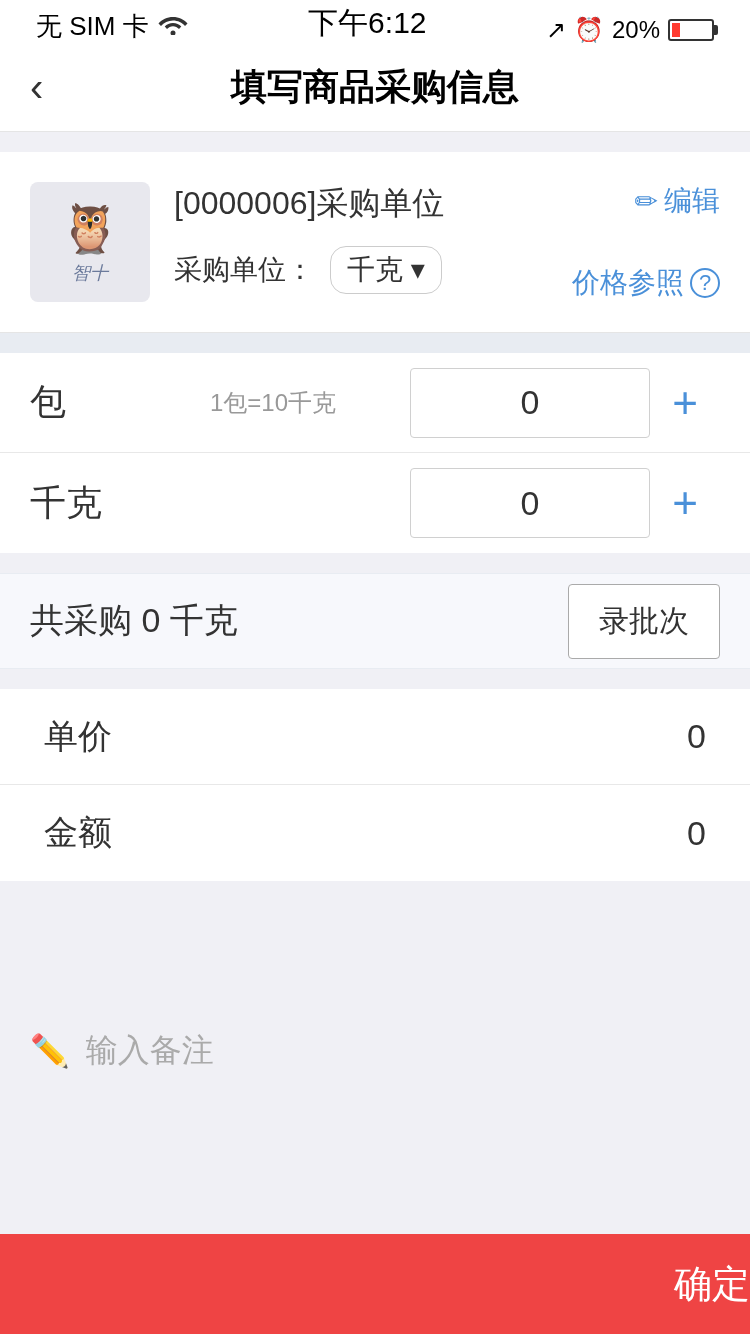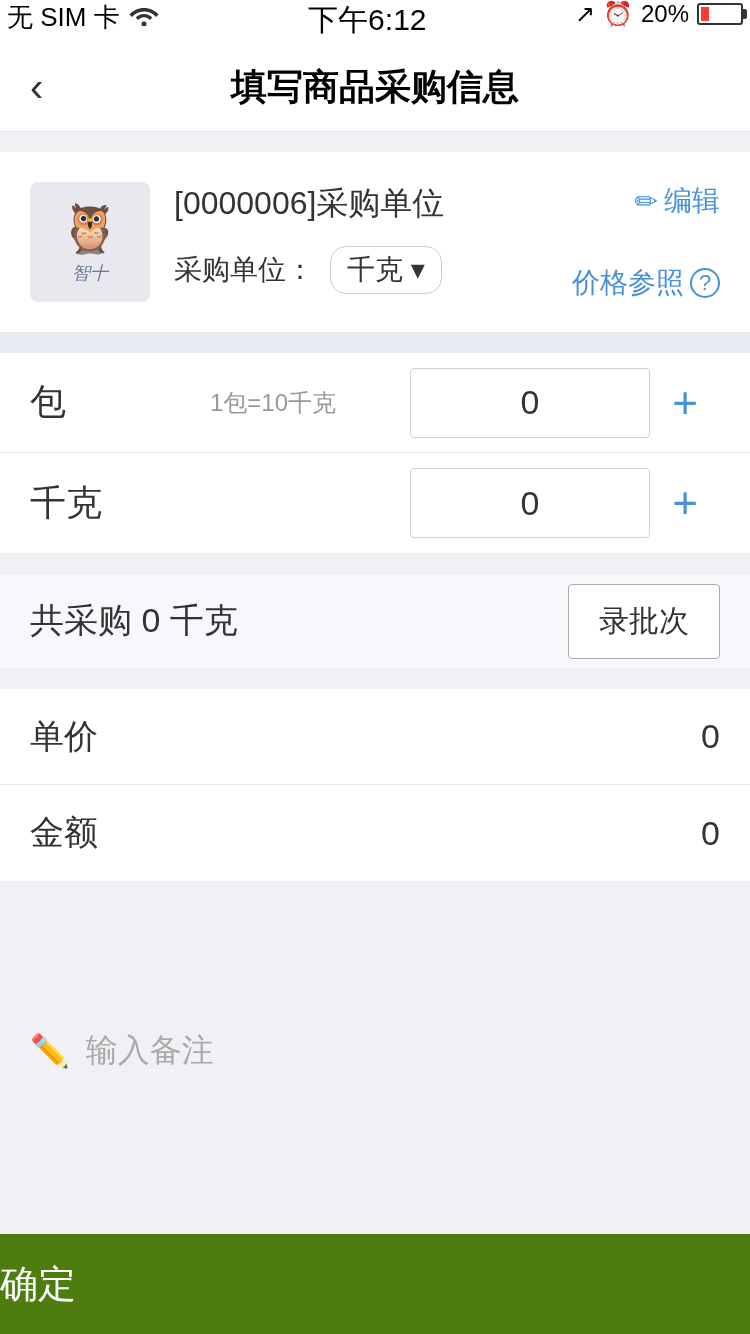--- a/index.html
+++ b/index.html
@@ -11,23 +11,23 @@
       background: #f0f0f5;
       font-size: 32px;
     }
 
     
     .status-bar {
       width: 750px;
       height: 44px;
       background: #fff;
       display: flex;
-      align-items: flex-start;
+      align-items: flex-end;
       justify-content: space-between;
-      padding: 0 7px;
+      padding: 0 36px;
       font-size: 28px;
       color: #000;
     }
     .status-left { display: flex; align-items: center; gap: 8px; font-size: 26px; }
     .status-center { font-size: 30px; font-weight: 500; }
     .status-right { display: flex; align-items: center; gap: 8px; font-size: 24px; }
     .battery-icon {
       display: inline-flex; align-items: center;
       border: 2px solid #333; border-radius: 3px;
       width: 46px; height: 22px; padding: 2px;
@@ -235,21 +235,21 @@
     }
 
     
     .price-section {
       background: #fff;
       margin-top: 20px;
     }
     .price-row {
       display: flex;
       align-items: center;
-      padding: 0 30px;
+      padding: 0 44px;
       height: 96px;
       border-bottom: 1px solid #e8e8e8;
     }
     .price-row:last-child { border-bottom: none; }
     .price-label {
       font-size: 34px;
       color: #333;
     }
     .price-value {
       margin-left: auto;
@@ -276,28 +276,28 @@
       color: #aaa;
     }
 
     
     .confirm-btn {
       position: fixed;
       bottom: 0;
       left: 0;
       width: 750px;
       height: 100px;
-      background: #4d7c0f;
+      background: #ef4444;
       border: none;
       font-size: 38px;
       color: #fff;
       cursor: pointer;
       display: flex;
       align-items: center;
-      justify-content: flex-start;
+      justify-content: flex-end;
     }
 
     .content-wrap {
       padding-bottom: 100px;
     }
   </style>
 </head>
 <body>
 
 <div class="status-bar">

